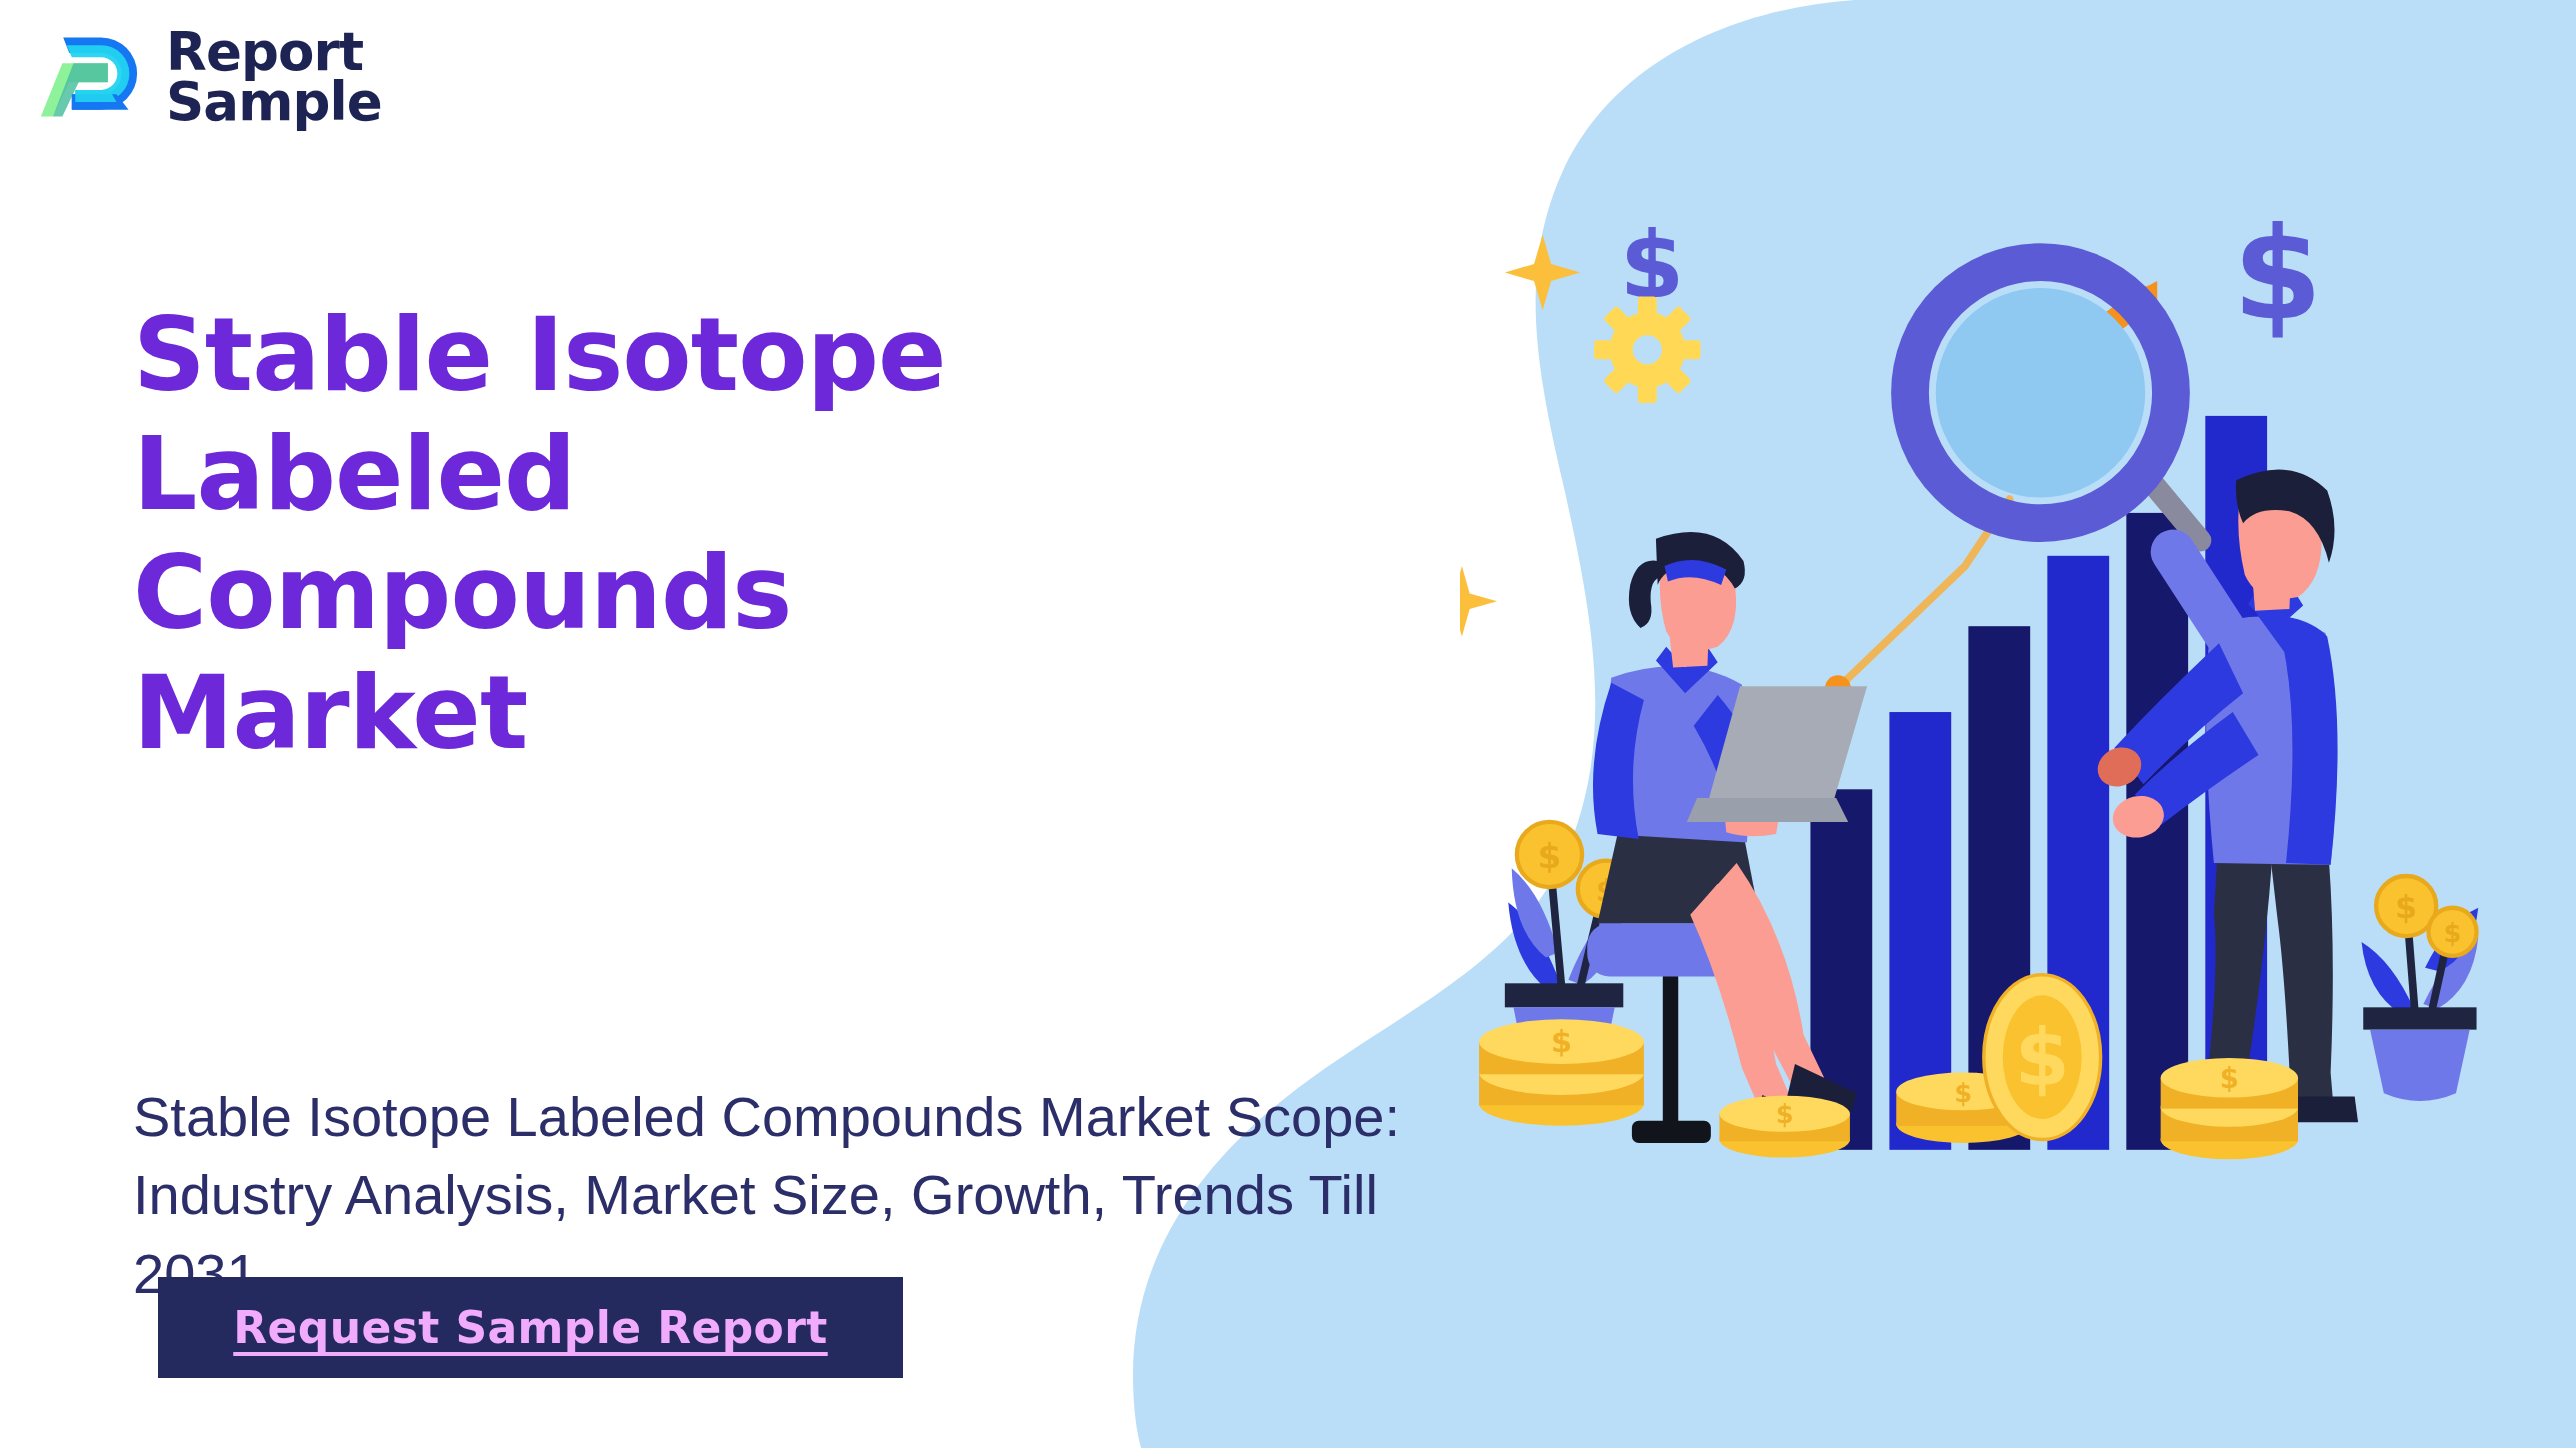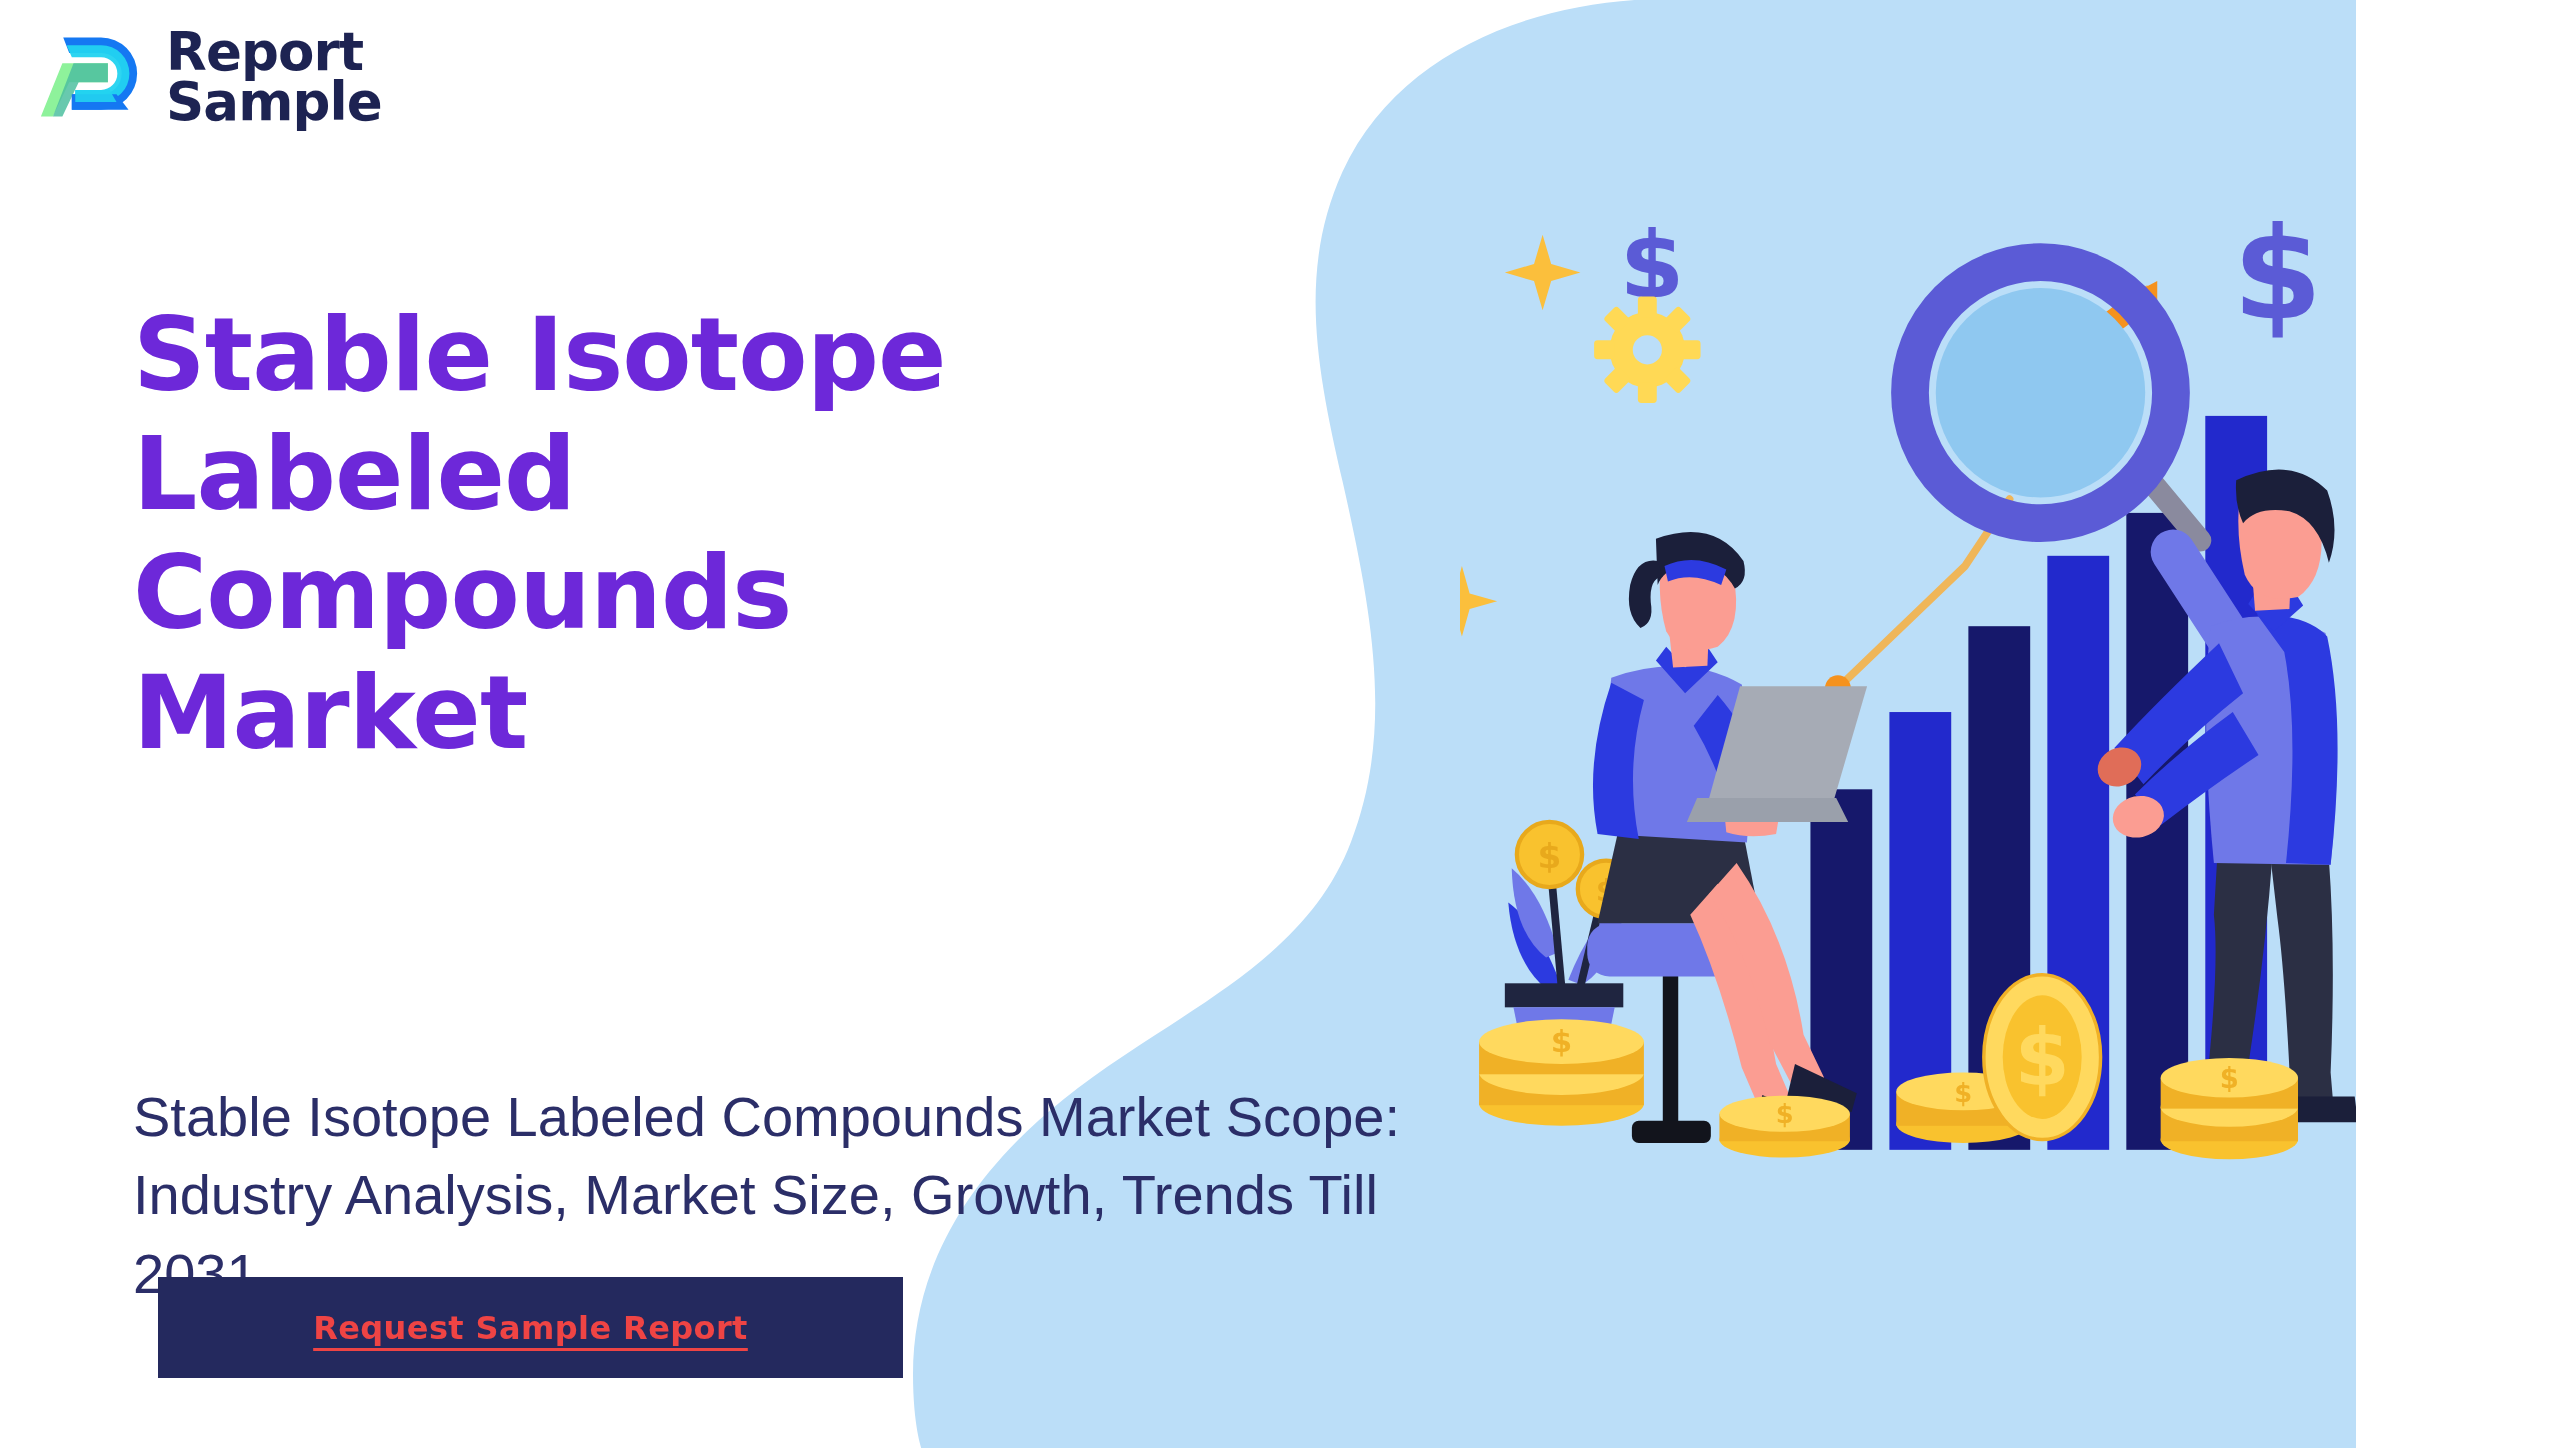--- a/index.html
+++ b/index.html
@@ -2,21 +2,21 @@
 <html style="font-size:13.7px"><head>
 <meta charset="utf-8">
 <style>
   html,body{margin:0;padding:0;}
   body{
     width:2576px;height:1449px;
     background:#ffffff;
     font-family:"Liberation Sans",sans-serif;
     overflow:hidden;position:relative;
   }
-  #stage{position:absolute;inset:0;width:2356px;height:1449px;background:#fff;overflow:hidden;}
+  #stage{position:absolute;inset:0;width:2576px;height:1449px;background:#fff;overflow:hidden;}
 
   
   .blob{position:absolute;top:0;right:0;width:1443px;height:1449px;}
 
   
   .logo-wrap{position:absolute;left:34px;top:22px;display:flex;align-items:center;gap:22px;}
   .logo-mark{width:110px;height:110px;display:block;}
   .logo-word{display:flex;flex-direction:column;line-height:0.94;}
   .logo-word span{
     font-family:"DejaVu Sans",sans-serif;
@@ -49,21 +49,21 @@
   .cta{
     position:absolute;left:158px;top:1277px;
     width:745px;height:101px;
     background:#24295e;
     border:0;padding:0;margin:0;
     display:flex;align-items:center;justify-content:center;
     cursor:pointer;
   }
   .cta-label{
     font-family:"DejaVu Sans",sans-serif;
-    font-weight:bold;font-size:32px;color:#ef4444;
+    font-weight:bold;font-size:44px;color:#f0abfc;
     text-decoration:underline;text-underline-offset:8.6px;
     letter-spacing:0.4px;
   }
 
   
   .illus{position:absolute;left:1460px;top:197px;width:1082px;height:970px;}
 </style>
 </head>
 <body>
 

